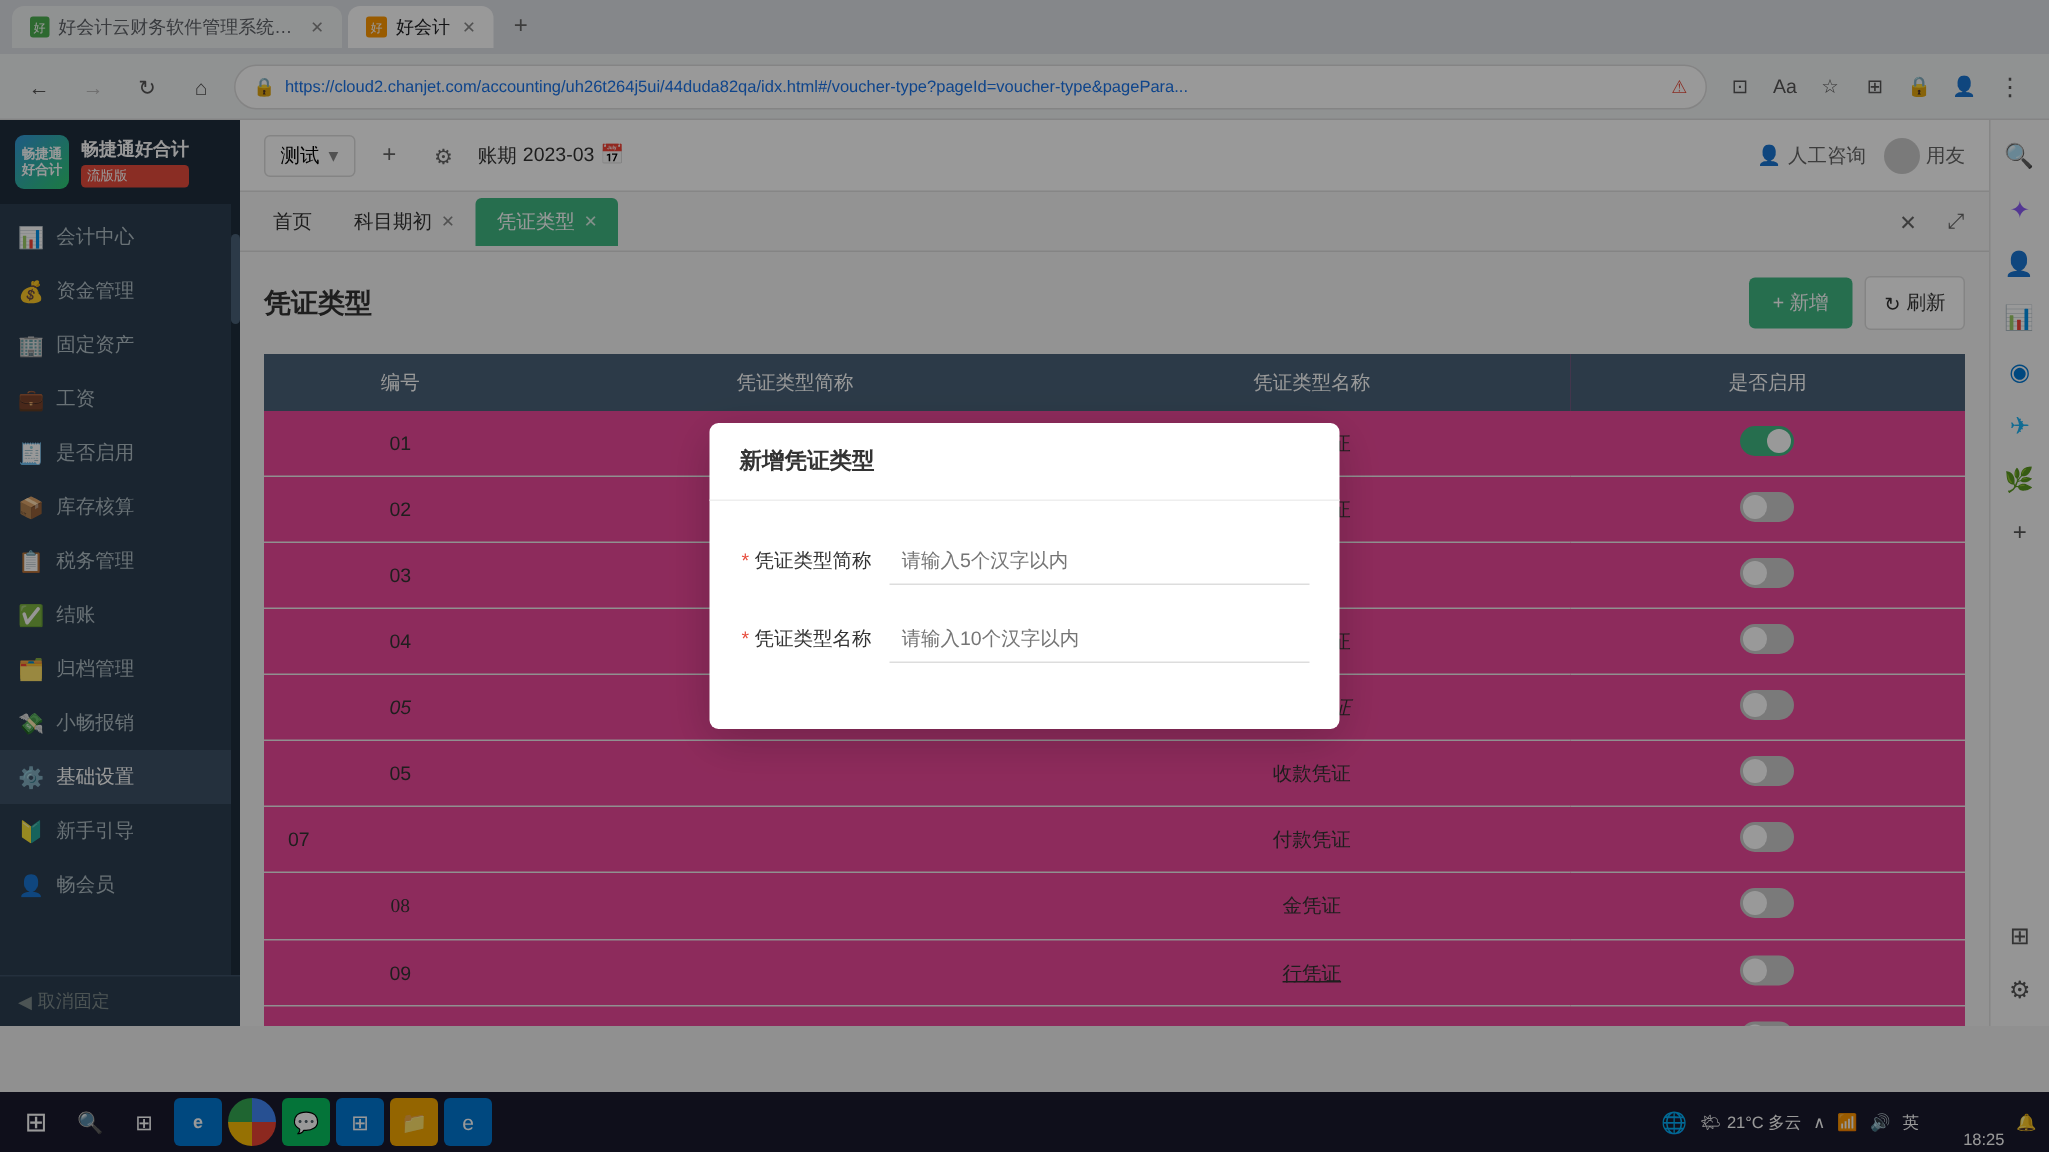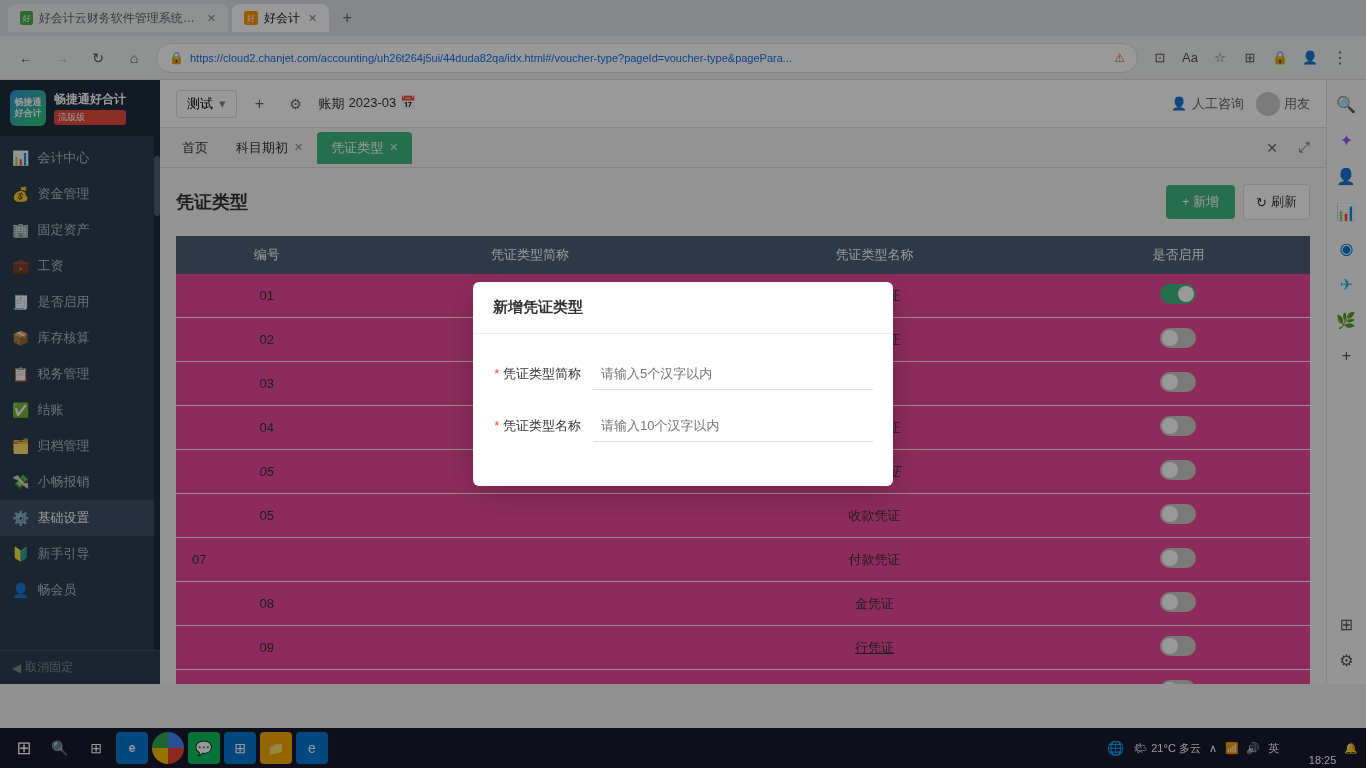--- a/index.html
+++ b/index.html
@@ -221,21 +221,21 @@
               <td style="padding: 10px 16px; text-align: center; font-size: 13px; color: rgb(51, 51, 51); border-bottom: 1px solid rgb(240, 240, 240);"></td>
               <td style="padding: 10px 16px; text-align: center; font-size: 13px; color: rgb(51, 51, 51); border-bottom: 1px solid rgb(240, 240, 240);">收款凭证</td>
               <td style="padding: 10px 16px; text-align: center; font-size: 13px; border-bottom: 1px solid rgb(240, 240, 240);"><div style="width: 36px; height: 20px; border-radius: 10px; background: rgb(204, 204, 204); position: relative; cursor: pointer; display: inline-block; margin: auto;"><div style="width: 16px; height: 16px; background: white; border-radius: 50%; position: absolute; top: 2px; left: 2px;"></div></div></td>
             </tr>
             <tr style="cursor: pointer;">
               <td style="padding: 10px 16px; text-align: left; font-size: 13px; color: rgb(51, 51, 51); border-bottom: 1px solid rgb(240, 240, 240);">07</td>
               <td style="padding: 10px 16px; text-align: center; font-size: 13px; color: rgb(51, 51, 51); border-bottom: 1px solid rgb(240, 240, 240);"></td>
               <td style="padding: 10px 16px; text-align: center; font-size: 13px; color: rgb(51, 51, 51); border-bottom: 1px solid rgb(240, 240, 240);">付款凭证</td>
               <td style="padding: 10px 16px; text-align: center; font-size: 13px; border-bottom: 1px solid rgb(240, 240, 240);"><div style="width: 36px; height: 20px; border-radius: 10px; background: rgb(204, 204, 204); position: relative; cursor: pointer; display: inline-block; margin: auto;"><div style="width: 16px; height: 16px; background: white; border-radius: 50%; position: absolute; top: 2px; left: 2px;"></div></div></td>
             </tr>
-            <tr style="cursor: pointer;">
+            <tr style="cursor: pointer; font-family: Liberation Serif, serif;">
               <td style="padding: 10px 16px; text-align: center; font-size: 13px; color: rgb(51, 51, 51); border-bottom: 1px solid rgb(240, 240, 240);">08</td>
               <td style="padding: 10px 16px; text-align: center; font-size: 13px; color: rgb(51, 51, 51); border-bottom: 1px solid rgb(240, 240, 240);"></td>
               <td style="padding: 10px 16px; text-align: center; font-size: 13px; color: rgb(51, 51, 51); border-bottom: 1px solid rgb(240, 240, 240);">金凭证</td>
               <td style="padding: 10px 16px; text-align: center; font-size: 13px; border-bottom: 1px solid rgb(240, 240, 240);"><div style="width: 36px; height: 20px; border-radius: 10px; background: rgb(204, 204, 204); position: relative; cursor: pointer; display: inline-block; margin: auto;"><div style="width: 16px; height: 16px; background: white; border-radius: 50%; position: absolute; top: 2px; left: 2px;"></div></div></td>
             </tr>
             <tr style="cursor: pointer;">
               <td style="padding: 10px 16px; text-align: center; font-size: 13px; color: rgb(51, 51, 51); border-bottom: 1px solid rgb(240, 240, 240);">09</td>
               <td style="padding: 10px 16px; text-align: center; font-size: 13px; color: rgb(51, 51, 51); border-bottom: 1px solid rgb(240, 240, 240);"></td>
               <td style="padding: 10px 16px; text-align: center; font-size: 13px; color: rgb(51, 51, 51); border-bottom: 1px solid rgb(240, 240, 240); text-decoration: underline;">行凭证</td>
               <td style="padding: 10px 16px; text-align: center; font-size: 13px; border-bottom: 1px solid rgb(240, 240, 240);"><div style="width: 36px; height: 20px; border-radius: 10px; background: rgb(204, 204, 204); position: relative; cursor: pointer; display: inline-block; margin: auto;"><div style="width: 16px; height: 16px; background: white; border-radius: 50%; position: absolute; top: 2px; left: 2px;"></div></div></td>

